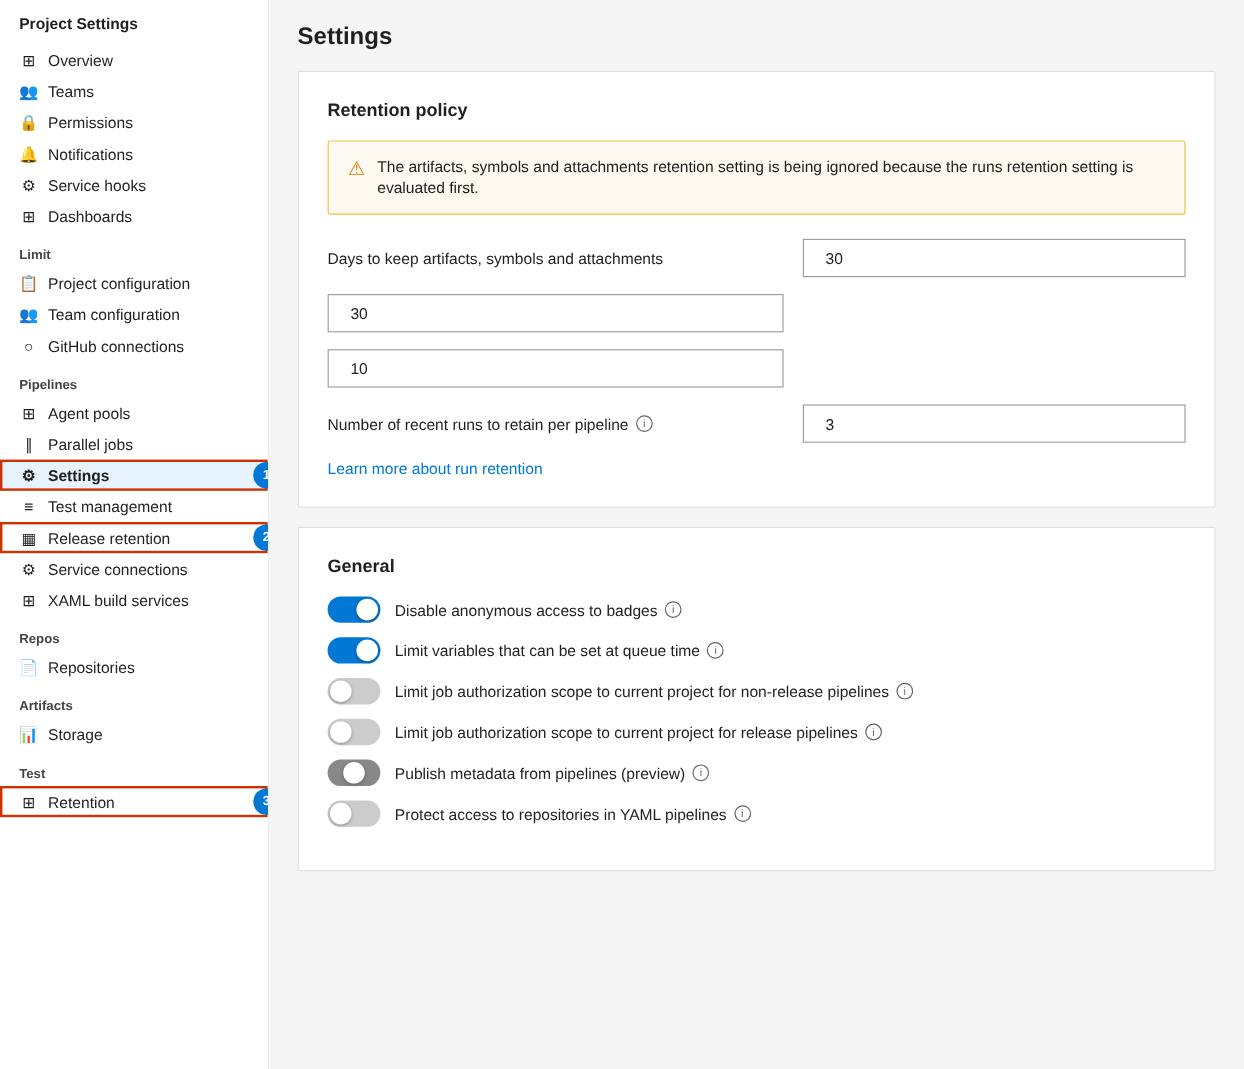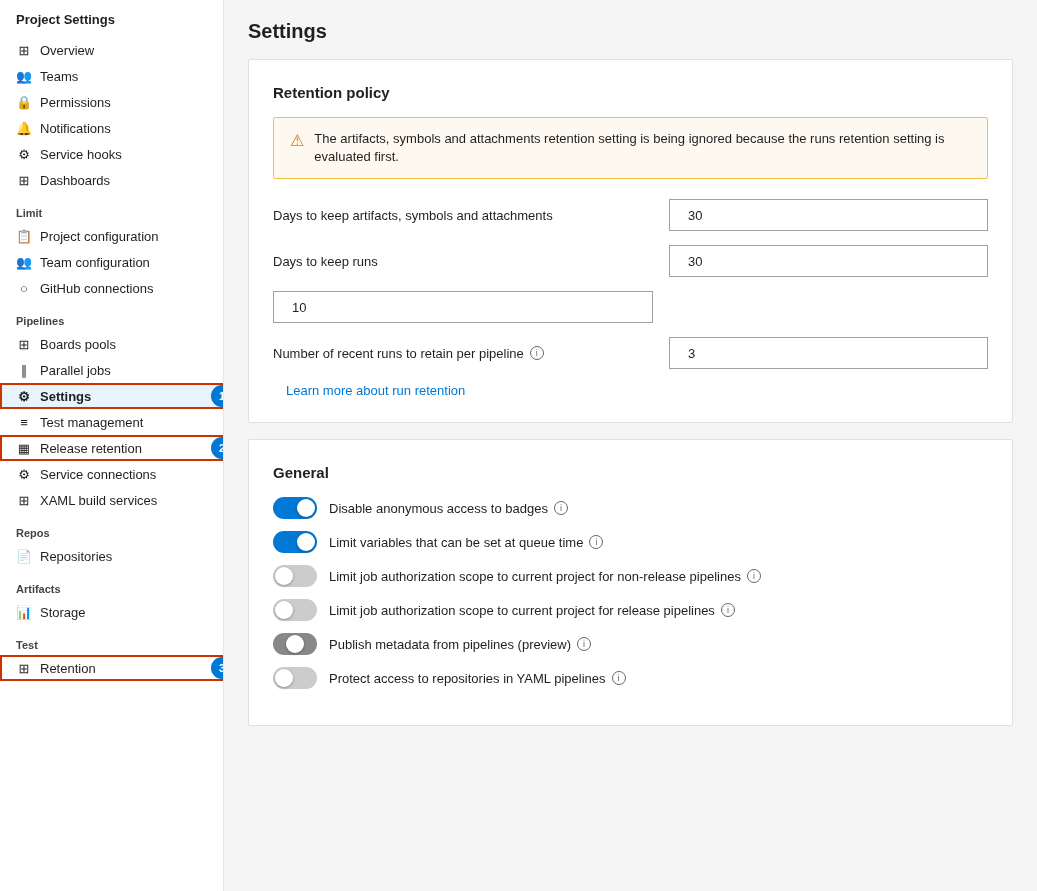--- a/index.html
+++ b/index.html
@@ -150,21 +150,20 @@
       cursor: default;
       font-style: normal;
       flex-shrink: 0;
     }
 
     .link-text {
       color: #0078d4;
       cursor: pointer;
       font-size: 13px;
       text-decoration: none;
-      margin-left: 13px;
     }
 
     
     .toggle-row {
       display: flex;
       align-items: center;
       gap: 12px;
       margin-bottom: 12px;
     }
     .toggle {
@@ -251,21 +250,21 @@
       <div class="sidebar-item">
         <span class="icon">○</span>
         <span>GitHub connections</span>
       </div>
     </div>
 
   <div class="sidebar-section-header">Pipelines</div>
   <div id="sidebar-pipelines-items">
       <div class="sidebar-item" style="position: relative;">
         <span class="icon">⊞</span>
-        <span>Boards pools</span>
+        <span>Agent pools</span>
       </div>
       <div class="sidebar-item" style="position: relative;">
         <span class="icon">∥</span>
         <span>Parallel jobs</span>
       </div>
       <div class="sidebar-item active highlighted" style="position: relative;">
         <span class="icon">⚙</span>
         <span>Settings</span>
         <div class="badge-circle">1</div>
       </div>
@@ -324,21 +323,20 @@
       <span class="warning-icon">⚠</span>
       <span class="warning-text">The artifacts, symbols and attachments retention setting is being ignored because the runs retention setting is evaluated first.</span>
     </div>
 
     <div id="retention-fields">
         <div class="form-row">
       <label class="form-label">Days to keep artifacts, symbols and attachments</label>
       <input class="form-input" value="30" style="">
     </div>
         <div class="form-row">
-      <label class="form-label">Days to keep runs</label>
       <input class="form-input" value="30" style="">
     </div>
         <div class="form-row">
       <input class="form-input" value="10" style="">
     </div>
         <div class="form-row">
       <label class="form-label">Number of recent runs to retain per pipeline<span class="info-icon">i</span></label>
       <input class="form-input" value="3" style="">
     </div>
       </div>

